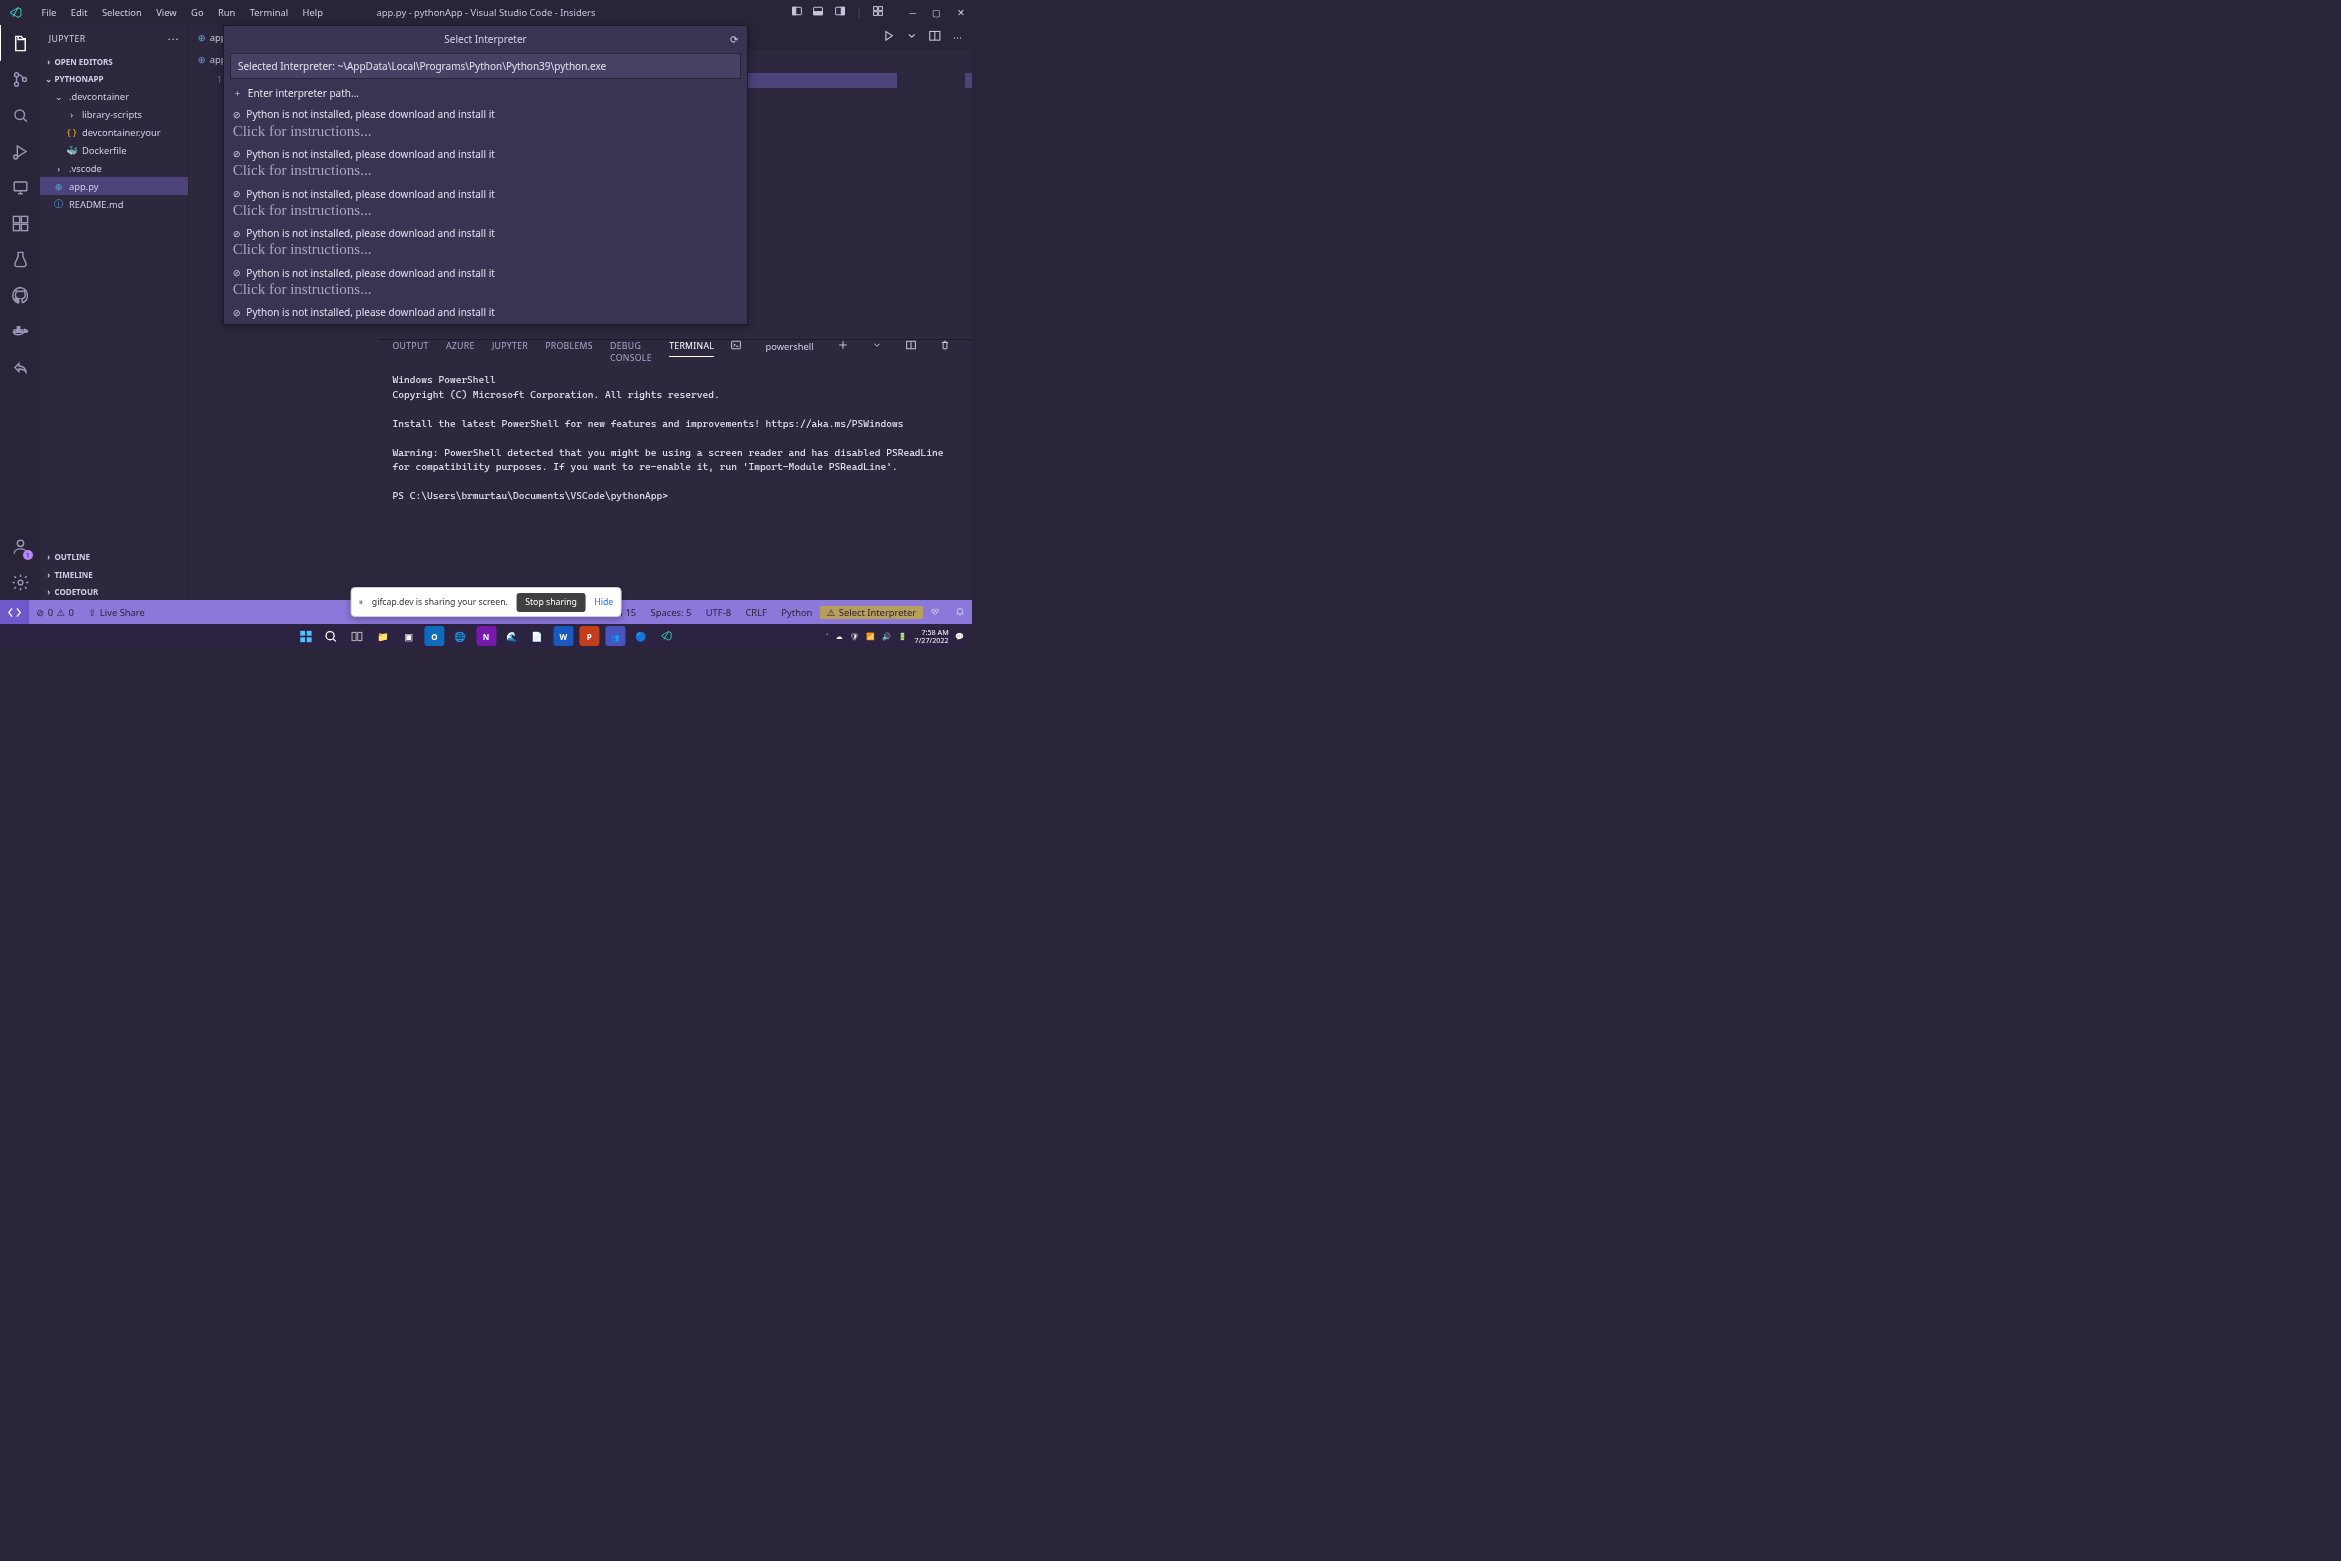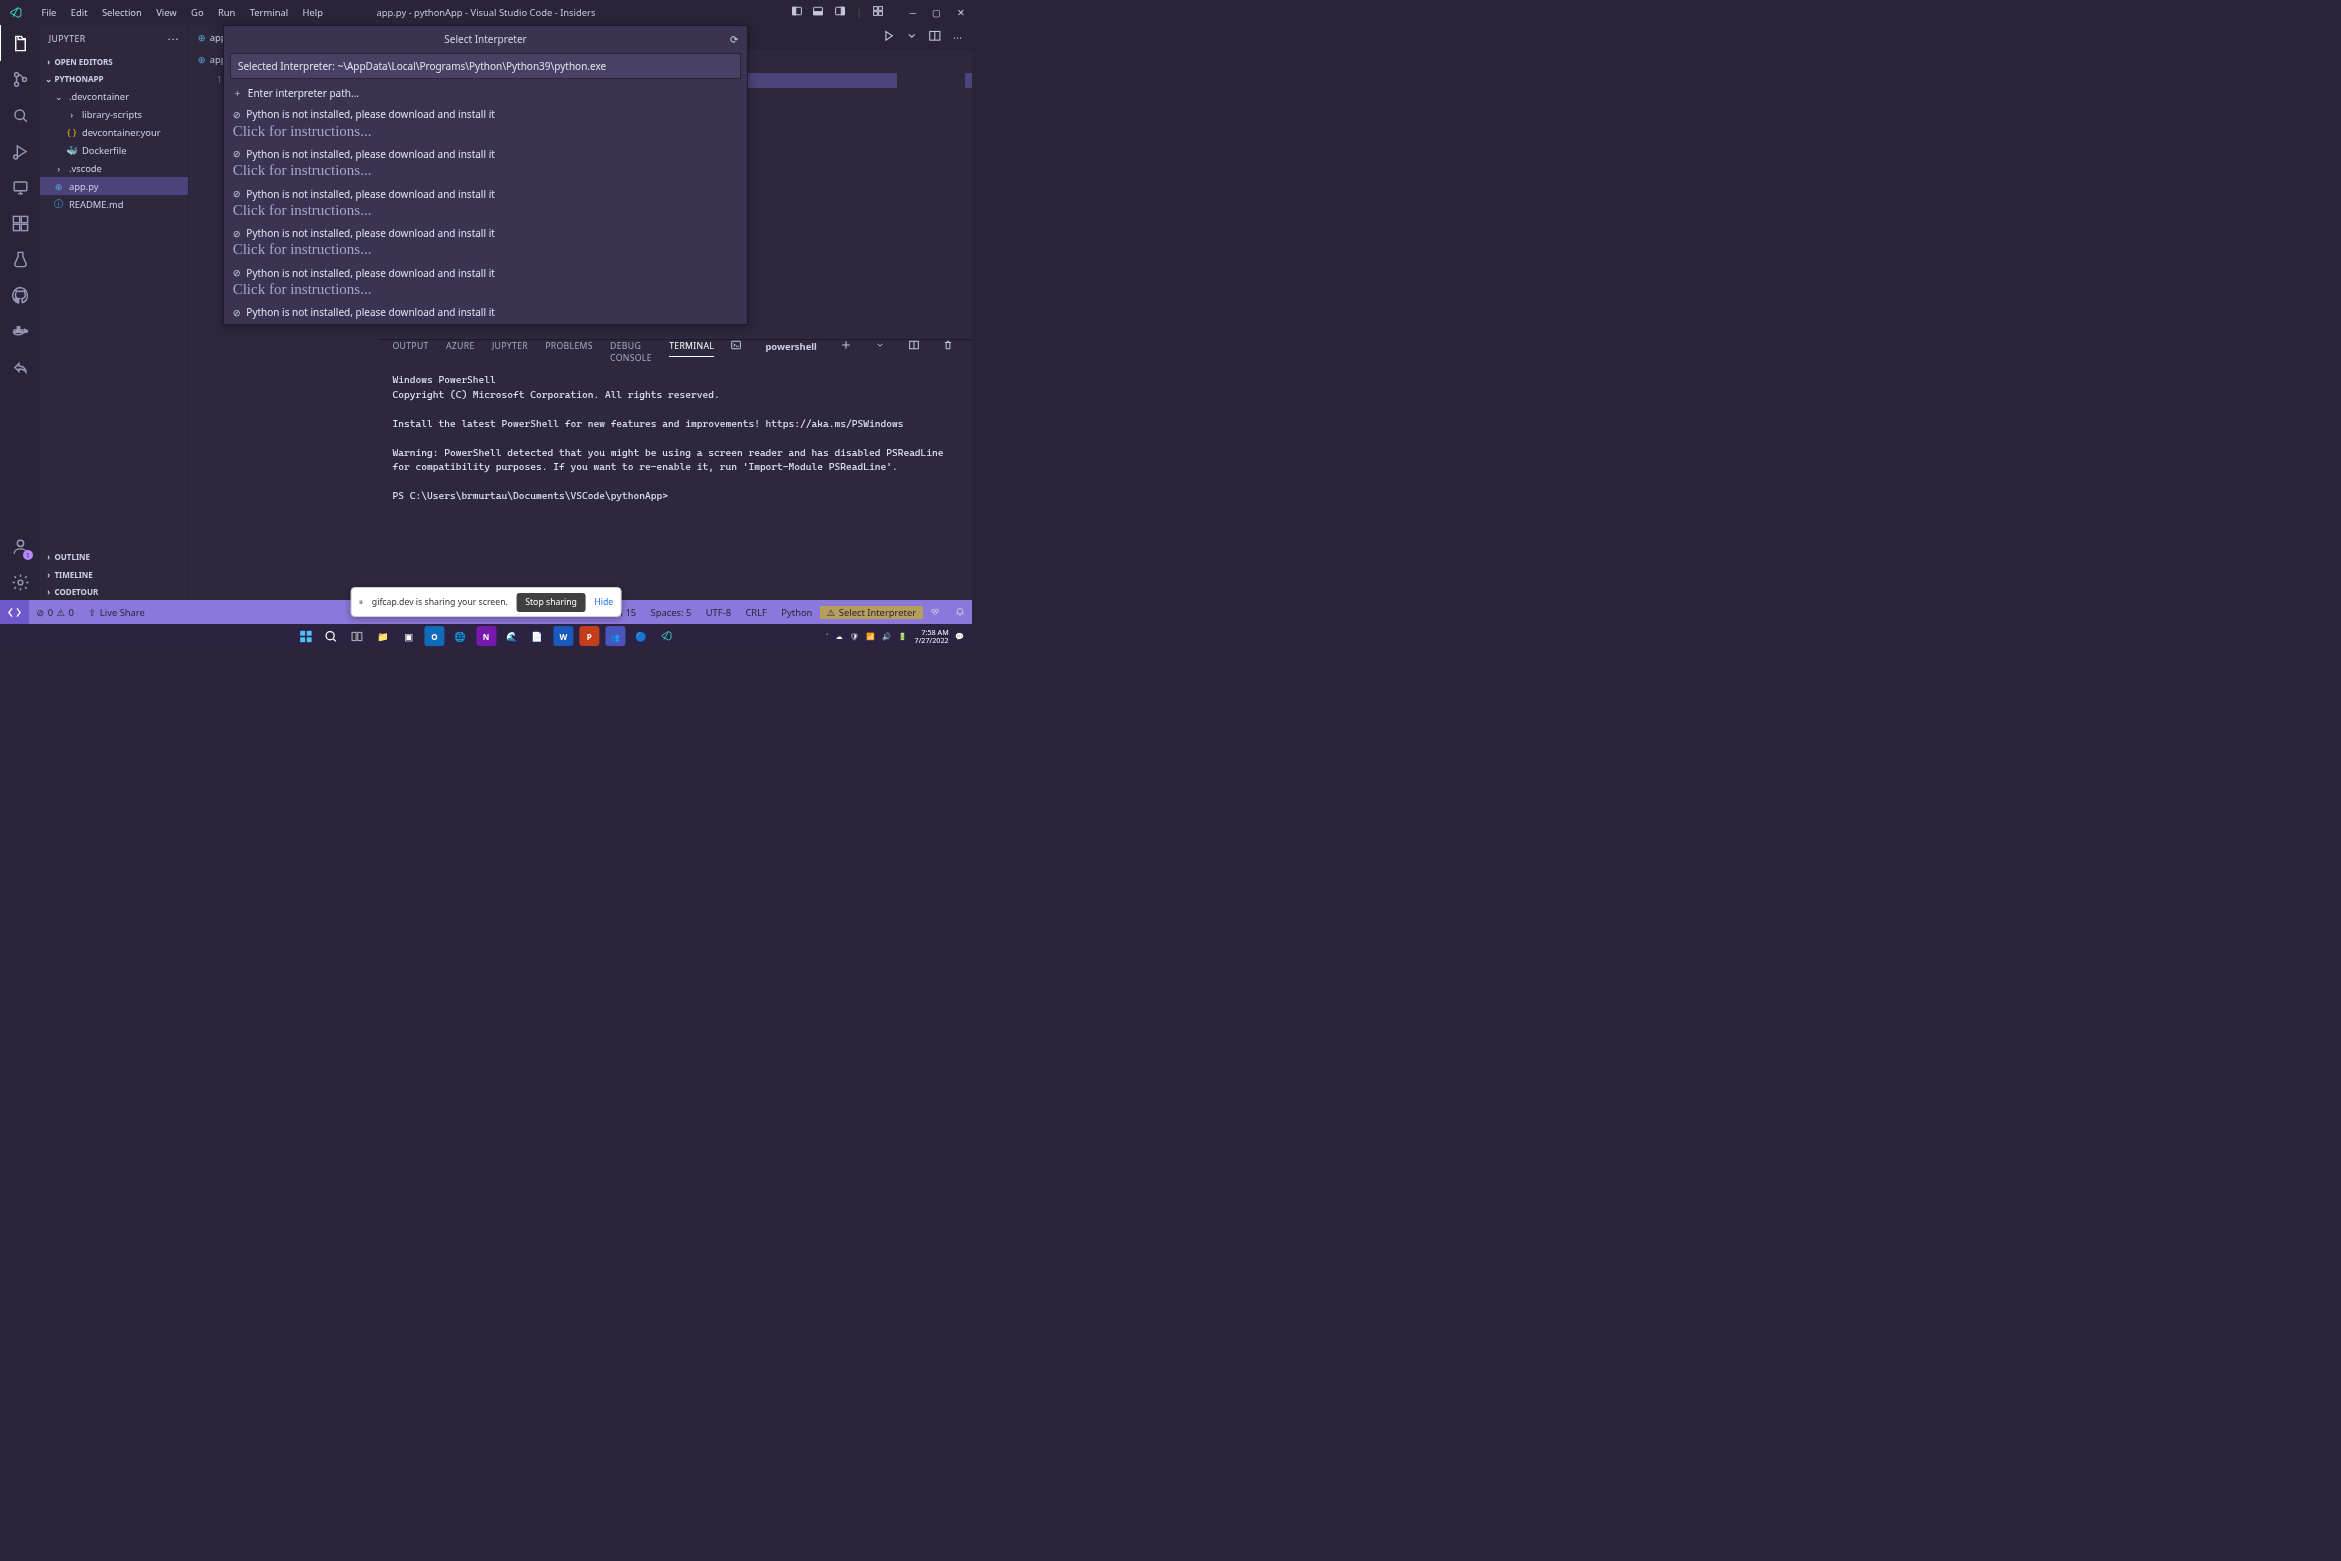--- a/index.html
+++ b/index.html
@@ -52,21 +52,21 @@
 #quickpick .qp-input{margin:1.4px 5.8px 4.3px 5.8px;background:#494164;border:0.7px solid #2a2438;padding:5px 7.2px;color:#e4e2ef;font-size:10px;}
 #quickpick .qp-item{display:flex;flex-direction:column;padding:2.9px 8.7px 4.3px 8.7px;cursor:pointer;}
 #quickpick .qp-item .row{display:flex;align-items:center;gap:5.8px;}
 #quickpick .qp-item .lbl{color:#e4e2ef;font-size:10px;}
 #quickpick .qp-item .sub{color:#aaa5c6;font-size:15px;margin-left:0;margin-top:1.4px;font-family:Liberation Serif, serif;}
 
 #panel{position:absolute;left:189px;right:0;bottom:24px;height:213px;background:#2e283f;border-top:0.7px solid #1e1a2a;display:flex;flex-direction:column;}
 #panel .tabs{display:flex;align-items:flex-start;height:26px;padding:0 14.5px;gap:17.3px;}
 #panel .tabs .ptab{color:#aaa5c6;font-size:8.7px;letter-spacing:0.3px;cursor:pointer;padding-bottom:4.3px;}
 #panel .tabs .ptab.active{color:#fff;border-bottom:0.7px solid #fff;}
-#panel .tabs .right{margin-left:auto;display:flex;align-items:center;gap:24px;font-weight:bold;}
+#panel .tabs .right{margin-left:auto;display:flex;align-items:center;gap:24px;}
 #panel .term{flex:1;padding:7.2px 14.5px;font-family:Consolas,"Cascadia Mono",monospace;font-size:9.8px;color:#e4e2ef;line-height:14.5px;white-space:pre-wrap;overflow:hidden;}
 
 #statusbar{position:absolute;left:0;right:0;bottom:0;height:24px;background:#8c78db;display:flex;align-items:center;color:#2a2438;font-size:9.4px;}
 #statusbar .remote{background:#6f58c9;width:29px;height:100%;display:flex;align-items:center;justify-content:center;}
 #statusbar .item{padding:0 7.2px;display:flex;align-items:center;gap:3.6px;height:100%;cursor:pointer;}
 #statusbar .right{margin-left:auto;display:flex;align-items:center;}
 #statusbar .warn{background:#b59f5a;color:#2a2438;padding:0 7.2px;height:100%;display:flex;align-items:center;gap:3.6px;}
 
 #sharebar{position:absolute;bottom:31px;left:50%;transform:translateX(-50%);background:#fff;border:0.7px solid #d0d0d0;border-radius:4.3px;box-shadow:0 1.4px 7.2px rgba(0,0,0,0.3);display:flex;align-items:center;padding:4.3px 7.2px;gap:8.7px;font-size:8.7px;color:#333;z-index:60;}
 #sharebar button{background:#404040;color:#fff;border:none;border-radius:2.9px;padding:3.6px 8.7px;font-size:8.7px;cursor:pointer;}

